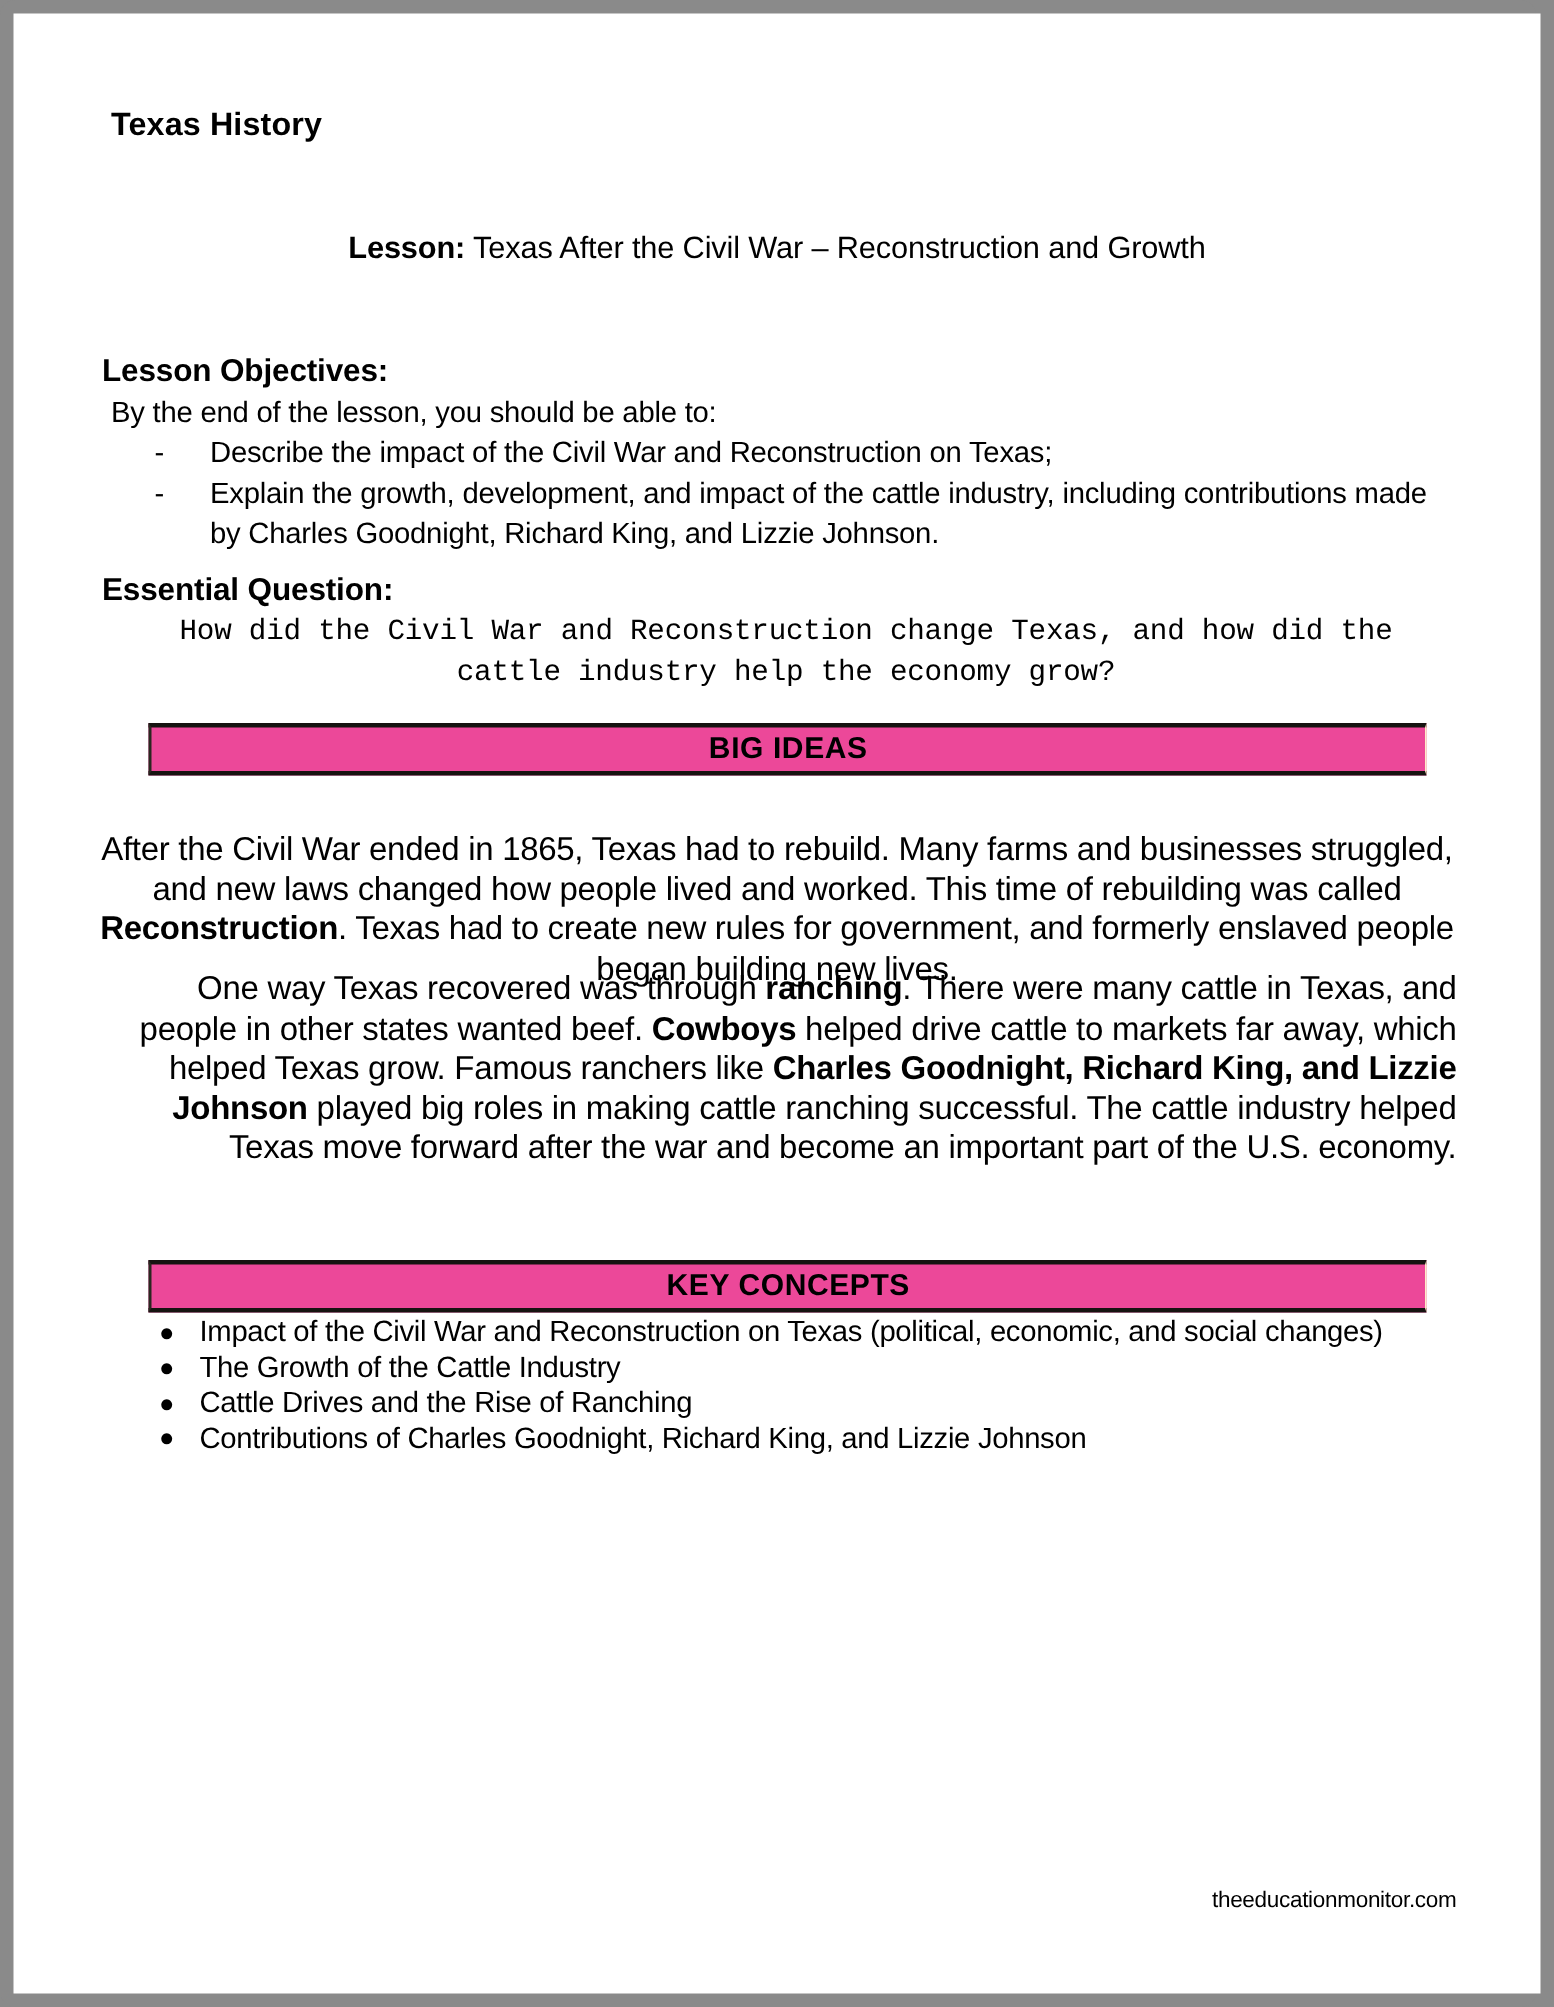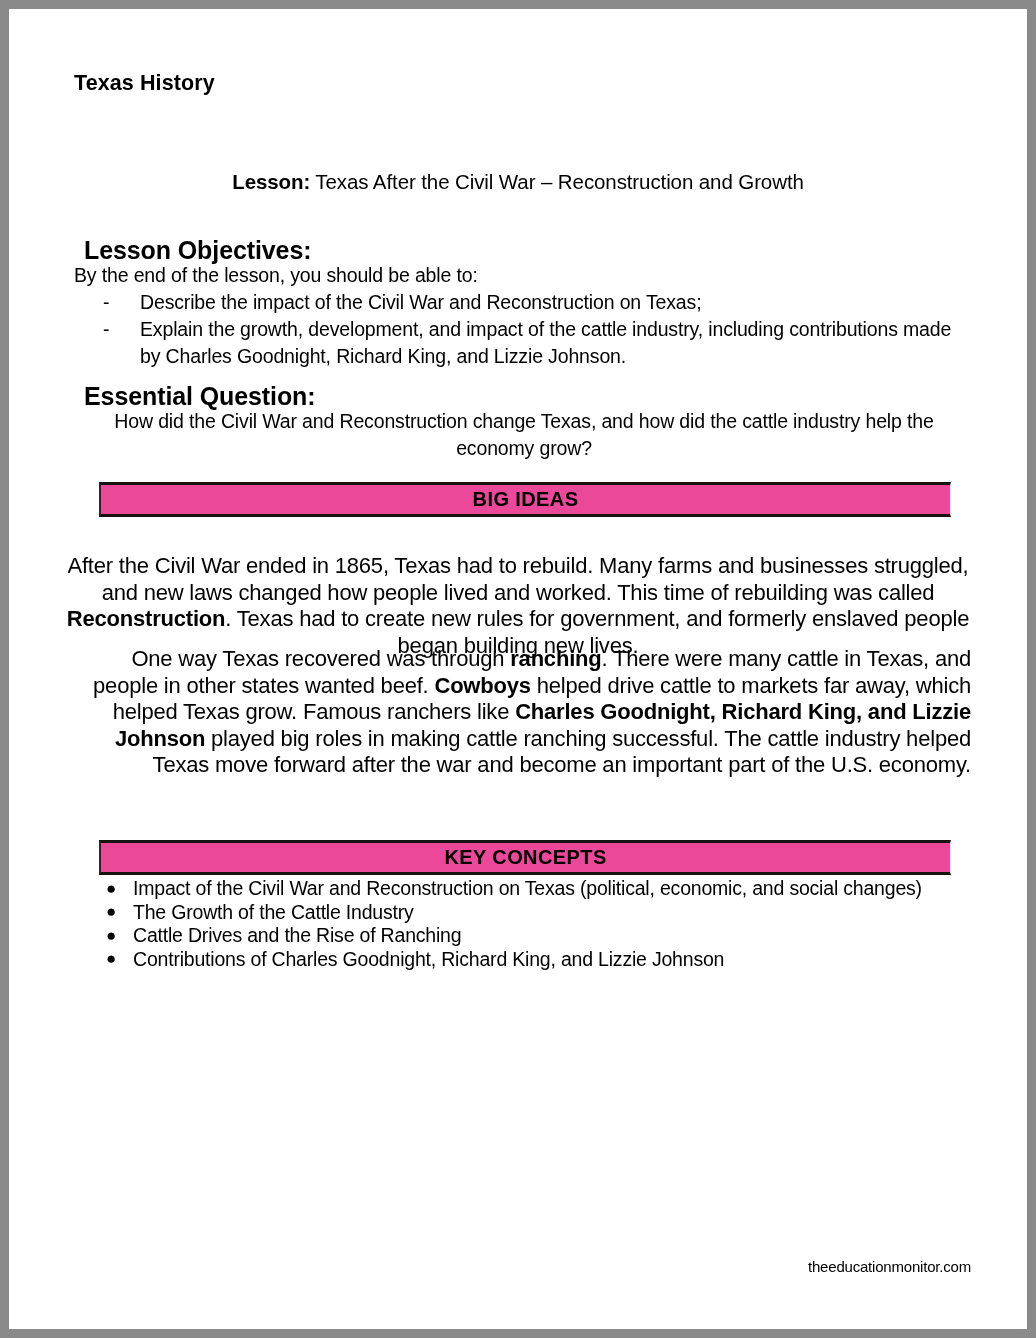--- a/index.html
+++ b/index.html
@@ -53,29 +53,28 @@
 
   .lesson-title {
     position: absolute;
     left: 0;
     top: 145px;
     width: 906px;
     text-align: center;
     font-size: 20.5px;
     color: #000;
     letter-spacing: -0.1px;
-    margin-top: 16px;
   }
   .lesson-title .lbl { font-weight: bold; }
 
   
   .sec-head {
     position: absolute;
-    left: 19px;
-    font-size: 25px;
+    left: 3px;
+    font-size: 21px;
     font-weight: bold;
     color: #000;
     letter-spacing: -0.1px;
   }
   #objectives-head { top: 227px; }
   #essential-head { top: 373px; }
 
   .lead-line {
     position: absolute;
     left: 9px;
@@ -115,20 +114,21 @@
   .eq-text {
     position: absolute;
     left: 20px;
     top: 399px;
     width: 878px;
     text-align: center;
     font-size: 19.5px;
     line-height: 27px;
     color: #000;
     letter-spacing: -0.15px;
+    font-family: Liberation Mono, monospace;
   }
 
   
   .banner {
     position: absolute;
     left: 34px;
     width: 852px;
     height: 35px;
     background: #ec4899;
     border-top: 3px solid #161310;

